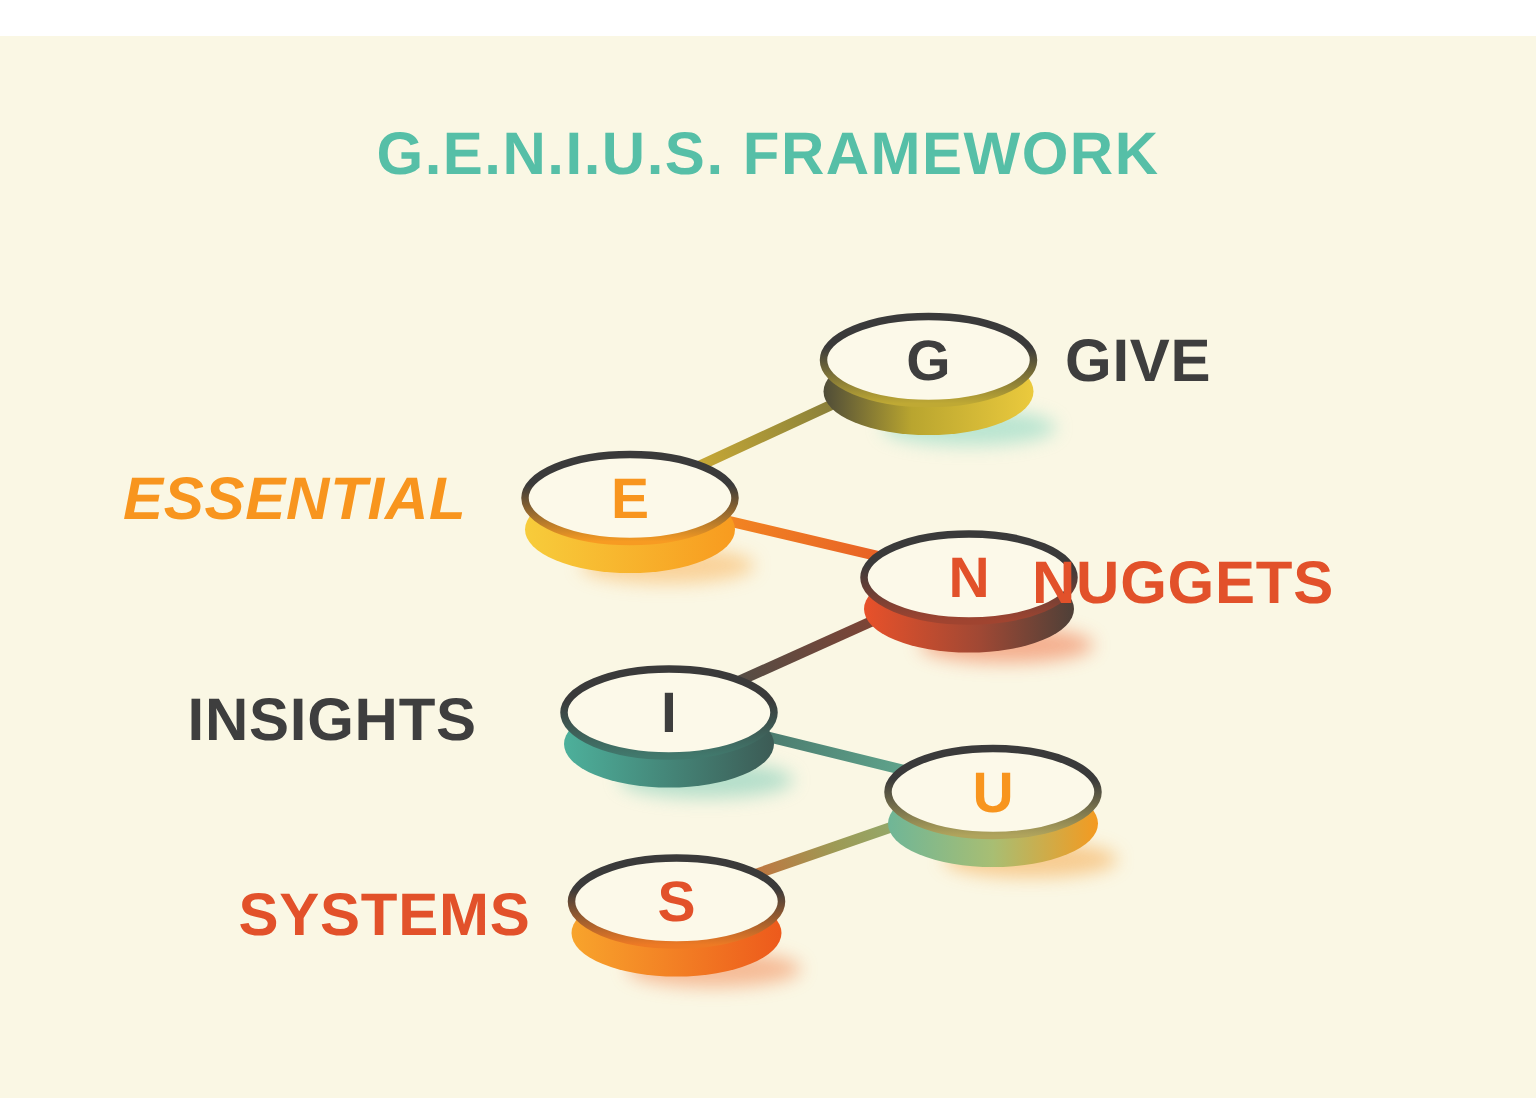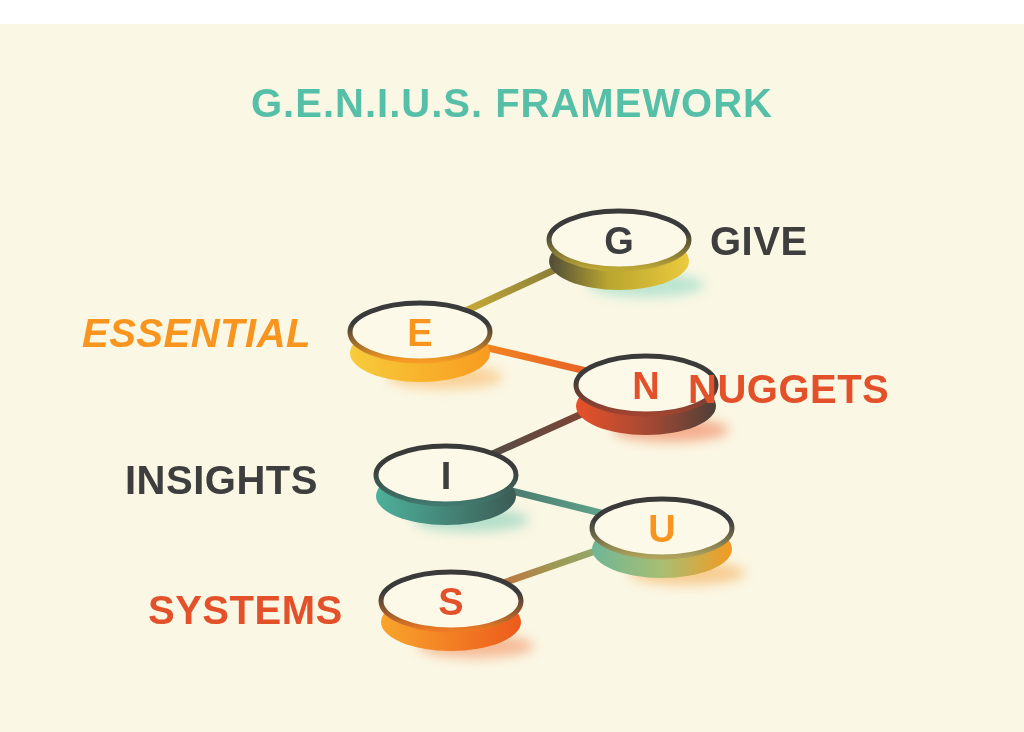--- a/index.html
+++ b/index.html
@@ -181,15 +181,15 @@
   <div class="node-letter c-orange" style="left:420px; top:309px;">E</div>
   <div class="node-letter c-red" style="left:646px; top:362px;">N</div>
   <div class="node-letter c-dark" style="left:446px; top:452px;">I</div>
   <div class="node-letter c-orange" style="left:662px; top:505px;">U</div>
   <div class="node-letter c-red" style="left:451px; top:578px;">S</div>
 
   <div class="node-label c-dark" style="left:710px; top:217px;">GIVE</div>
   <div class="node-label c-orange" style="left:82px;  top:309px;font-style:italic;">ESSENTIAL</div>
   <div class="node-label c-red" style="left:688px; top:365px;">NUGGETS</div>
   <div class="node-label c-dark" style="left:125px; top:456px;">INSIGHTS</div>
-  <div class="node-label c-red" style="left:148px; top:586px;">SYSTEMS</div>
+  <div class="node-label c-red" style="left:159px; top:586px;">SYSTEMS</div>
 
 </div>
 
 </body></html>

